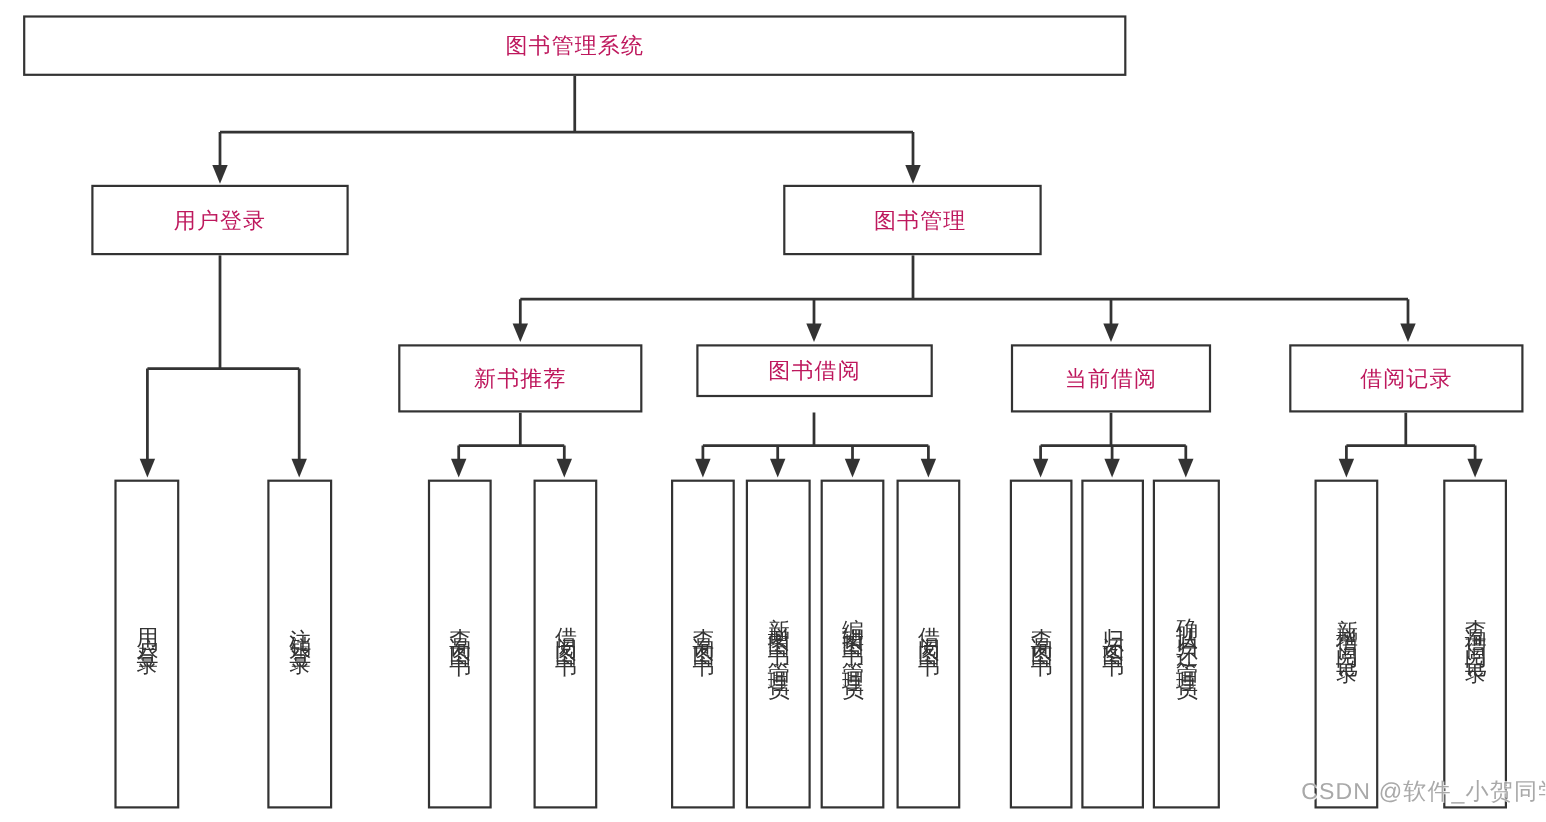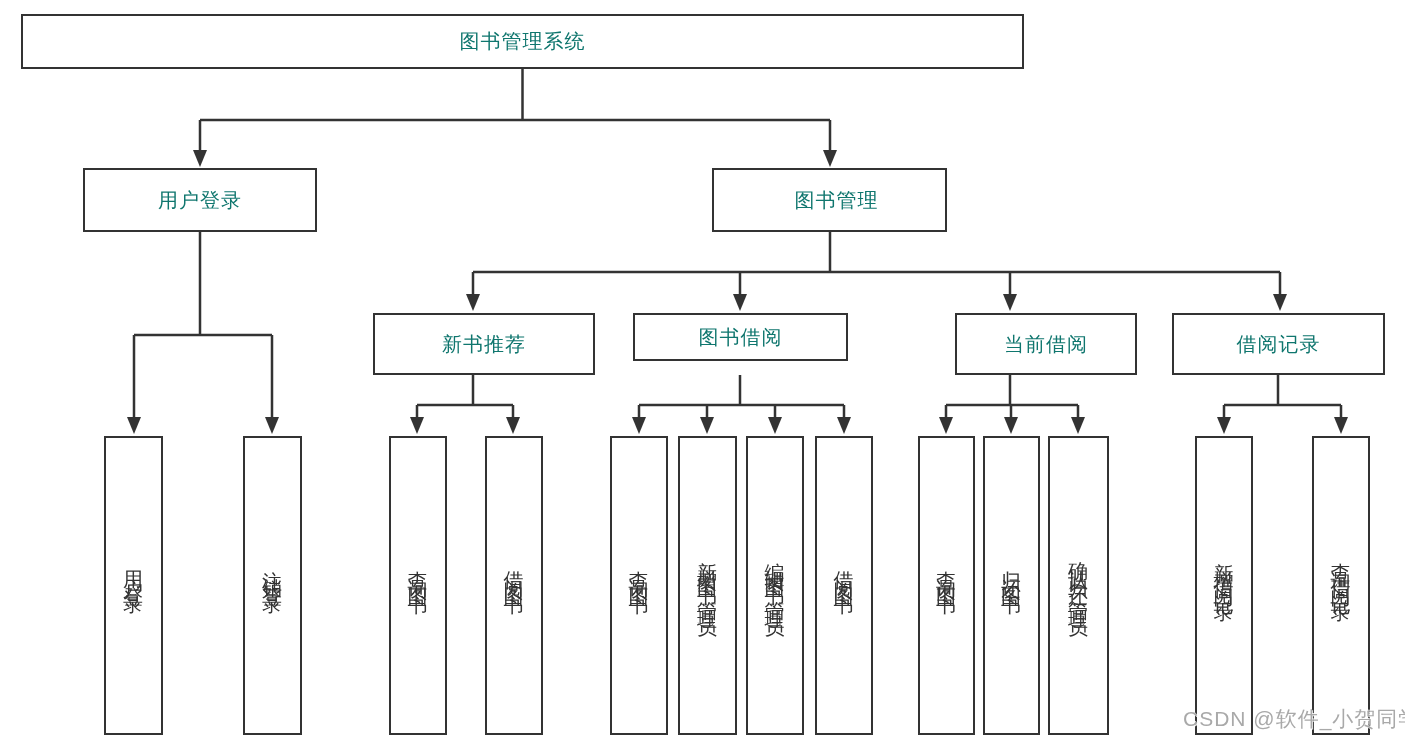--- a/index.html
+++ b/index.html
@@ -15,21 +15,21 @@
   .node {
     position: absolute;
     box-sizing: border-box;
     border: 2px solid #333333;
     background: #ffffff;
     display: flex;
     align-items: center;
     justify-content: center;
     font-size: 20px;
     letter-spacing: 1px;
-    color: #0f766e;
+    color: #be185d;
   }
   .leaf {
     position: absolute;
     box-sizing: border-box;
     border: 2px solid #333333;
     background: #ffffff;
     display: flex;
     align-items: center;
     justify-content: center;
     padding-bottom: 30px;
@@ -129,27 +129,27 @@
     <span>图书管理系统</span>
   </div>
 
   <div class="node" style="left:83px; top:168px; width:234px; height:64px;">
     <span>用户登录</span>
   </div>
   <div class="node" style="left:712px; top:168px; width:235px; height:64px;padding-left:14px;">
     <span>图书管理</span>
   </div>
 
-  <div class="node" style="left:362px; top:313px; width:222px; height:62px;margin-left:11px;">
+  <div class="node" style="left:362px; top:313px; width:222px; height:62px;">
     <span>新书推荐</span>
   </div>
   <div class="node" style="left:633px; top:313px; width:215px; height:48px;">
     <span>图书借阅</span>
   </div>
-  <div class="node" style="left:955px; top:313px; width:182px; height:62px;align-items:center;">
+  <div class="node" style="left:919px; top:313px; width:182px; height:62px;align-items:center;">
     <span>当前借阅</span>
   </div>
   <div class="node" style="left:1172px; top:313px; width:213px; height:62px;">
     <span>借阅记录</span>
   </div>
 
   <div class="leaf" style="left:104px; top:436px; width:59px; height:299px;">
     <span class="v-text">用户登录</span>
   </div>
   <div class="leaf" style="left:243px; top:436px; width:59px; height:299px;">

